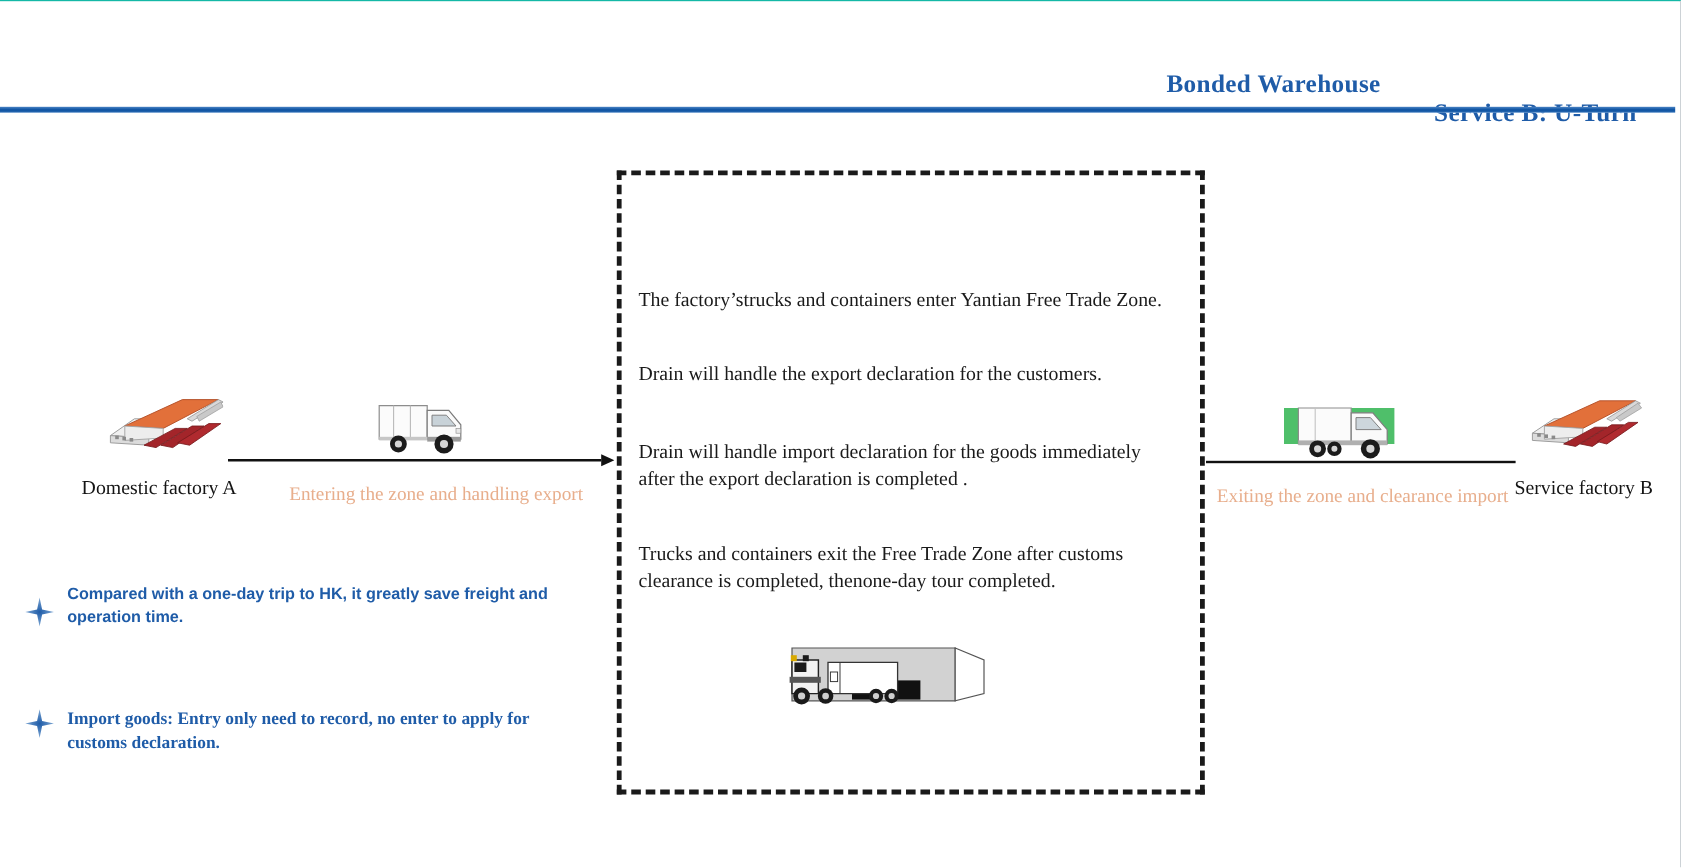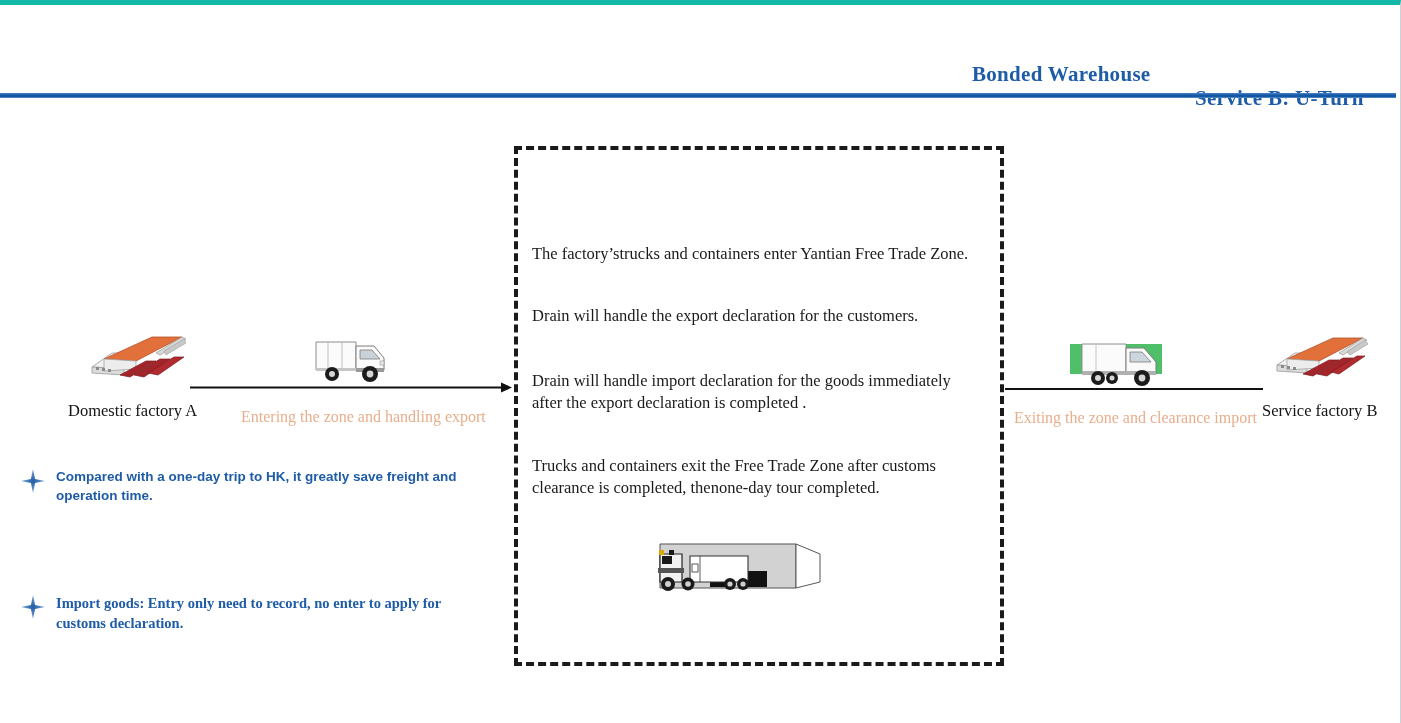--- a/index.html
+++ b/index.html
@@ -7,21 +7,21 @@
     padding: 0;
     background: #ffffff;
   }
   #slide {
     position: relative;
     width: 1401px;
     height: 723px;
     background: #ffffff;
     overflow: hidden;
     font-family: "Liberation Serif", serif;
-    border-top: 5px solid #14b8a6;
+    border-top: 1px solid #14b8a6;
     border-right: 1px solid #ccd2d6;
     box-sizing: border-box;
   }
 
   
   .hdr-title {
     position: absolute;
     font-family: "Liberation Serif", serif;
     font-weight: bold;
     color: #1F5CA8;
@@ -130,21 +130,21 @@
     background: #111111;
   }
 
   
   .bullet-row {
     position: absolute;
     display: flex;
     align-items: flex-start;
     gap: 10px;
   }
-  #bullet-0 { left: 20px; top: 462px; width: 470px; }
+  #bullet-0 { left: 20px; top: 484px; width: 470px; align-items: flex-end; }
   #bullet-1 { left: 20px; top: 546px; width: 470px; }
   #bullet-2 { left: 20px; top: 588px; width: 470px; }
 
   .spark { flex: 0 0 auto; width: 26px; height: 26px; margin-top: 1px; }
 
   .bullet-text {
     color: #1F5CA8;
     line-height: 19px;
   }
   .bullet-text.sans {

